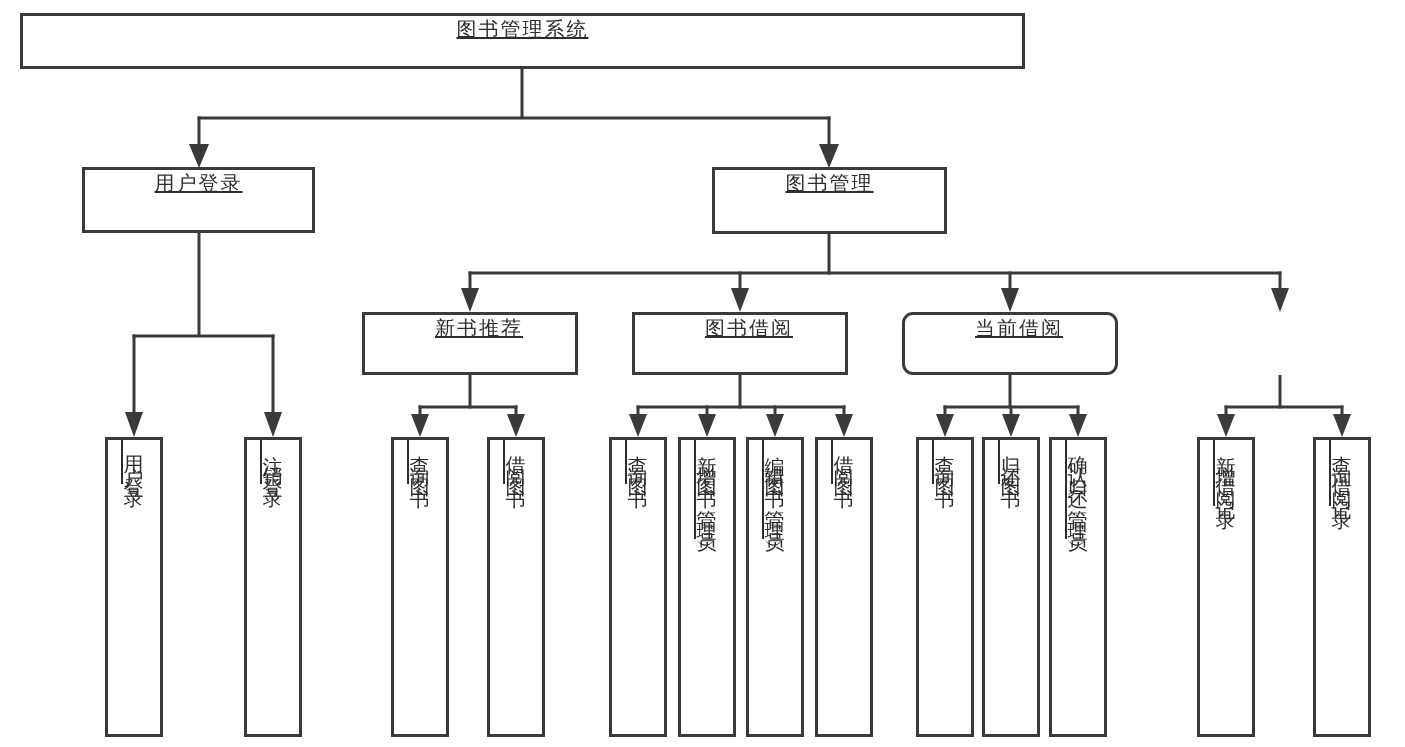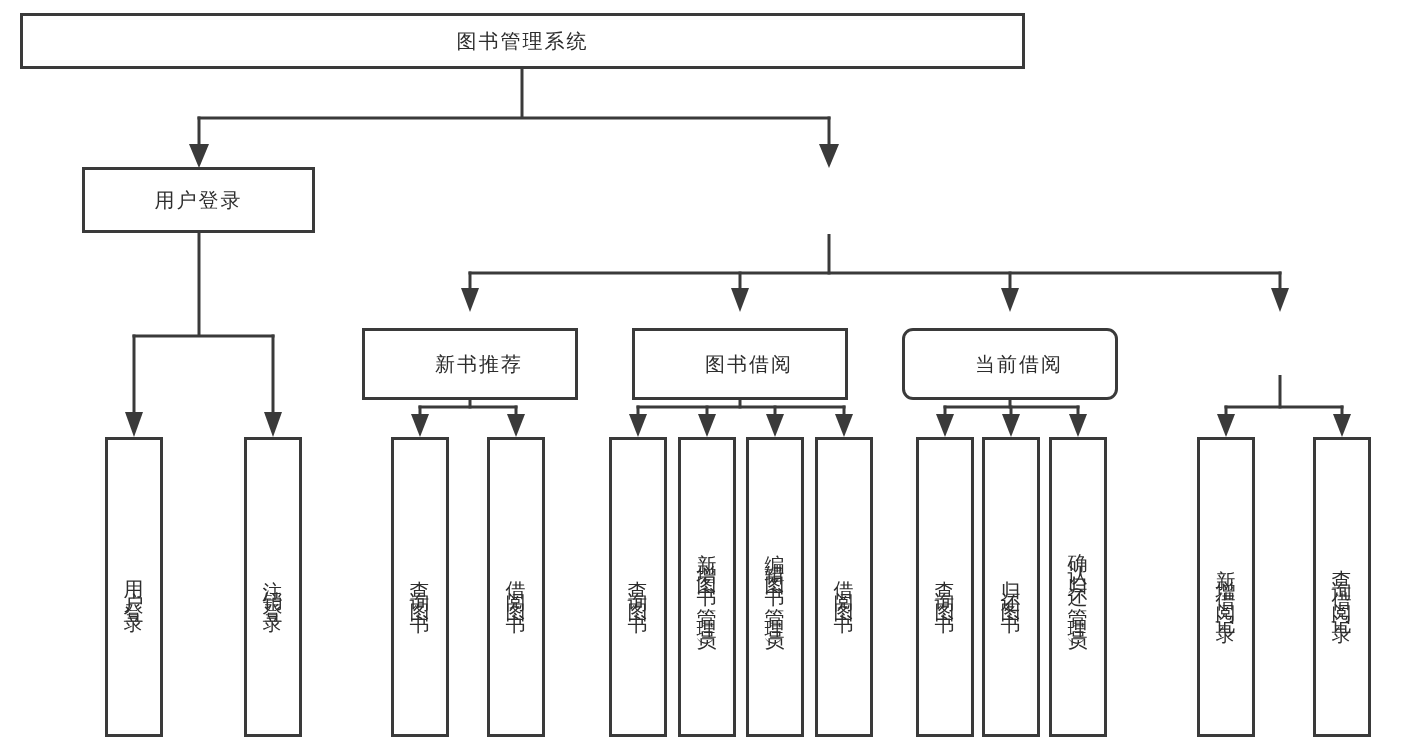--- a/index.html
+++ b/index.html
@@ -18,41 +18,41 @@
     z-index: 1;
   }
   #connectors line { stroke: #3a3a3a; stroke-width: 3; }
   #connectors polygon { fill: #3a3a3a; }
   .box {
     position: absolute;
     box-sizing: border-box;
     border: 3px solid #3a3a3a;
     background: #ffffff;
     display: flex;
-    align-items: center;
     justify-content: center;
     color: #2d2d2d;
     z-index: 2;
+    text-decoration: underline;
   }
   .h-box span {
     font-size: 20px;
     letter-spacing: 2px;
     white-space: nowrap;
   }
   .v-box span {
     writing-mode: vertical-rl;
     text-orientation: mixed;
     font-size: 20px;
     letter-spacing: 11px;
     line-height: 1;
   }
   .root-box   { left: 20px;  top: 13px;  width: 1005px; height: 56px; }
   .lvl2-a     { left: 82px;  top: 167px; width: 233px;  height: 66px; }
   .lvl2-b     { left: 712px; top: 167px; width: 235px;  height: 67px; }
-  .lvl3       { top: 328px; height: 72px; width: 216px; padding-left: 18px; }
+  .lvl3       { top: 312px; height: 63px; width: 216px; padding-left: 18px; }
   .lvl3-a     { left: 362px; }
   .lvl3-b     { left: 632px; }
   .lvl3-c     { left: 902px; border-radius: 11px; }
   .lvl3-d     { left: 1172px; width: 220px; }
   .leaf       { top: 437px; width: 58px; height: 300px; }
   .leaf-ul1   { left: 105px; }
   .leaf-ul2   { left: 244px; }
   .leaf-nb1   { left: 391px; }
   .leaf-nb2   { left: 487px; }
   .leaf-bb1   { left: 609px; }
@@ -142,20 +142,23 @@
     <polygon points="1333,414 1351,414 1342,437"></polygon>
   </svg>
 
   <div class="box h-box root-box">
     <span>图书管理系统</span>
   </div>
 
   <div class="box h-box lvl2-a">
     <span>用户登录</span>
   </div>
+  <div class="box h-box lvl2-b">
+    <span>图书管理</span>
+  </div>
 
   <div class="box h-box lvl3 lvl3-a">
     <span>新书推荐</span>
   </div>
   <div class="box h-box lvl3 lvl3-b">
     <span>图书借阅</span>
   </div>
   <div class="box h-box lvl3 lvl3-c">
     <span>当前借阅</span>
   </div>

